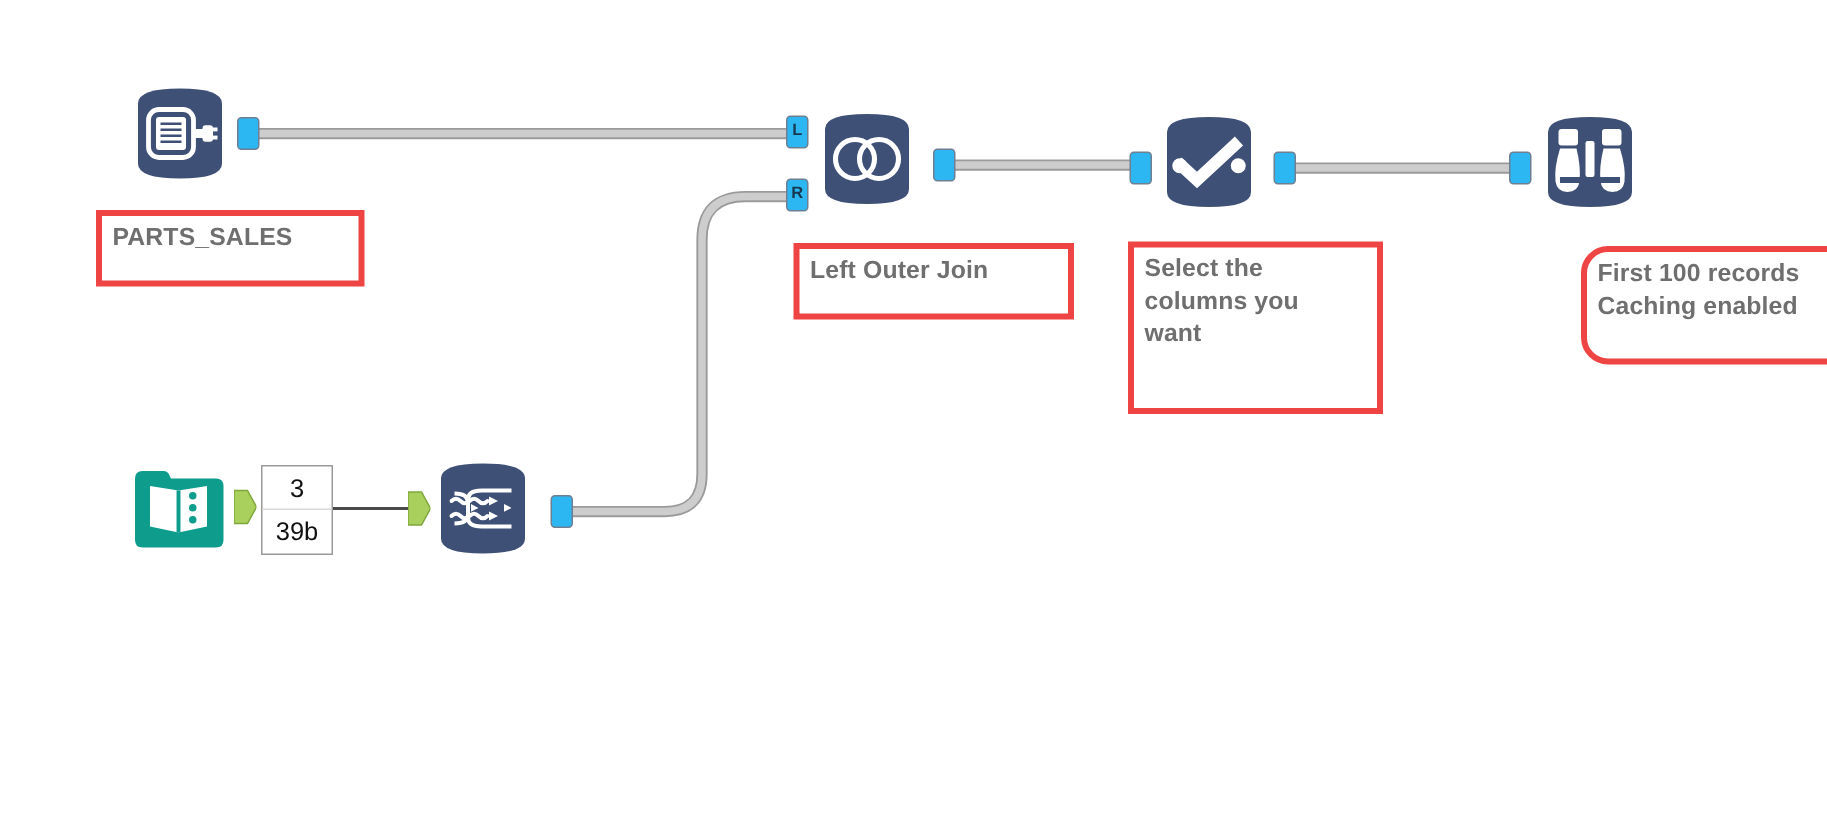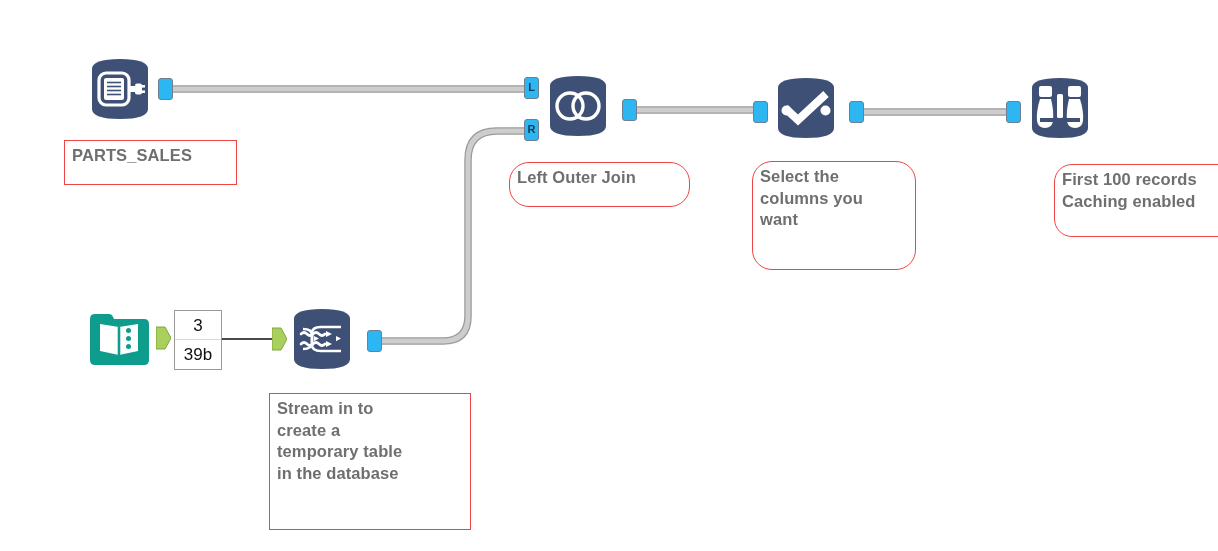--- a/index.html
+++ b/index.html
@@ -34,21 +34,21 @@
   .node-icon {
     position: absolute;
     left: -36px;
     top: -36px;
     width: 72px;
     height: 72px;
   }
   .node-label {
     position: absolute;
     background: #ffffff;
-    border: 1px solid #ef4444;
+    border: 4px solid #ef4444;
     color: #6f6f6f;
     font-weight: bold;
     font-size: 16.5px;
     line-height: 1.31;
     padding: 4px 7px 5px 7px;
     white-space: pre-line;
     letter-spacing: .1px;
   }
   .port {
     position: absolute;
@@ -153,35 +153,35 @@
       <svg viewBox="0 0 72 72" width="72" height="72" xmlns="http://www.w3.org/2000/svg">
         <path d="M8,16 q0,-10 28,-10 q28,0 28,10 l0,40 q0,10 -28,10 q-28,0 -28,-10 z" fill="#3e5075"></path>
         <circle cx="28" cy="36" r="13" fill="none" stroke="#ffffff" stroke-width="3.4"></circle>
         <circle cx="44" cy="36" r="13" fill="none" stroke="#ffffff" stroke-width="3.4"></circle>
       </svg>
     </div>
     <div class="port" style="left:-54px; top:-29px;">L</div>
     <div class="port" style="left:-54px; top:13px;">R</div>
     <div class="port" style="left:44px; top:-7px;"></div>
   </div>
-  <div class="node-label" style="left:509px; top:162px; width:165px; min-height:34px;border-radius:20px;">Left Outer Join</div>
+  <div class="node-label" style="left:529px; top:162px; width:165px; min-height:34px;">Left Outer Join</div>
 
   <div class="node" style="left:806px; top:108px;">
     <div class="node-icon">
       <svg viewBox="0 0 72 72" width="72" height="72" xmlns="http://www.w3.org/2000/svg">
         <path d="M8,16 q0,-10 28,-10 q28,0 28,10 l0,40 q0,10 -28,10 q-28,0 -28,-10 z" fill="#3e5075"></path>
         <circle cx="16.5" cy="38.5" r="5" fill="#ffffff"></circle>
         <circle cx="55.5" cy="38.5" r="5" fill="#ffffff"></circle>
         <path d="M15,36 L28,48 L56,22" fill="none" stroke="#ffffff" stroke-width="8" stroke-linejoin="miter" stroke-linecap="butt"></path>
       </svg>
     </div>
     <div class="port" style="left:-53px; top:-7px;"></div>
     <div class="port" style="left:43px; top:-7px;"></div>
   </div>
-  <div class="node-label" style="left:752px; top:161px; width:148px; min-height:98px;border-radius:20px;">Select the
+  <div class="node-label" style="left:752px; top:161px; width:148px; min-height:98px;">Select the
 columns you
 want</div>
 
   <div class="node" style="left:1060px; top:108px;">
     <div class="node-icon">
       <svg viewBox="0 0 72 72" width="72" height="72" xmlns="http://www.w3.org/2000/svg">
         <path d="M8,16 q0,-10 28,-10 q28,0 28,10 l0,40 q0,10 -28,10 q-28,0 -28,-10 z" fill="#3e5075"></path>
         <rect x="15" y="14" width="13" height="11" rx="2" fill="#ffffff"></rect>
         <rect x="44" y="14" width="13" height="11" rx="2" fill="#ffffff"></rect>
         <path d="M16,27 q-4,13 -3,22 q1,7 8,7 q7,0 8,-7 q1,-10 -2,-22 z" fill="#ffffff"></path>
@@ -236,18 +236,14 @@
         <path d="M50,33 l5,2.6 l-5,2.6 z" fill="#ffffff"></path>
       </svg>
     </div>
     <div class="gport" style="left:-50px; top:-12px;">
       <svg viewBox="0 0 15 24" width="15" height="24" xmlns="http://www.w3.org/2000/svg">
         <path d="M0,1 L9,1 L15,12 L9,23 L0,23 Z" fill="#a9cf5c" stroke="#7fa83c" stroke-width="1"></path>
       </svg>
     </div>
     <div class="port" style="left:45px; top:-9px;"></div>
   </div>
-  <div class="node-label" style="left:269px; top:393px; width:186px; min-height:126px;">Stream in to
-create a
-temporary table
-in the database</div>
 
 </div>
 
 </body></html>

